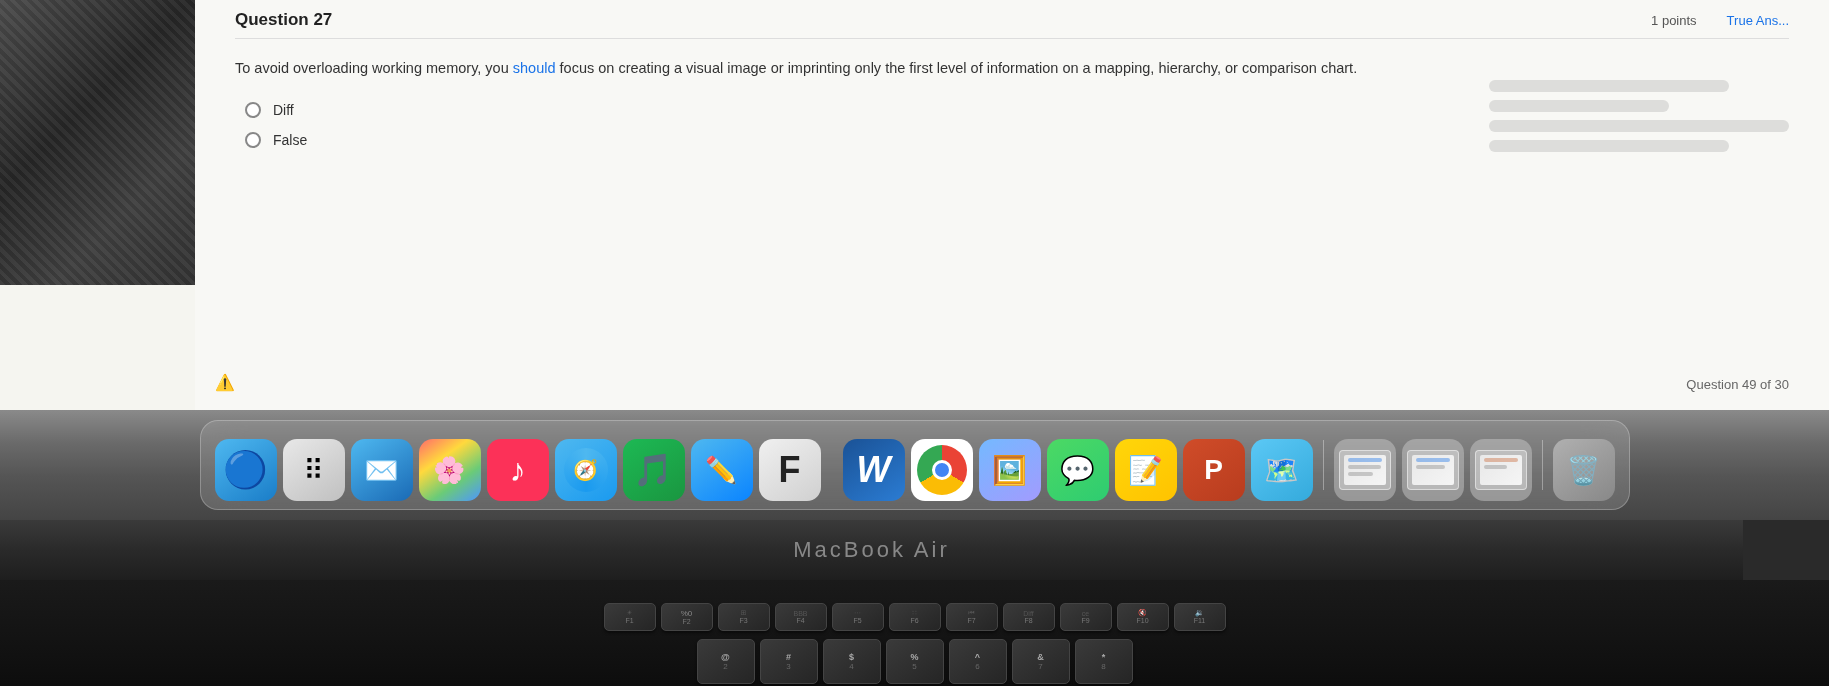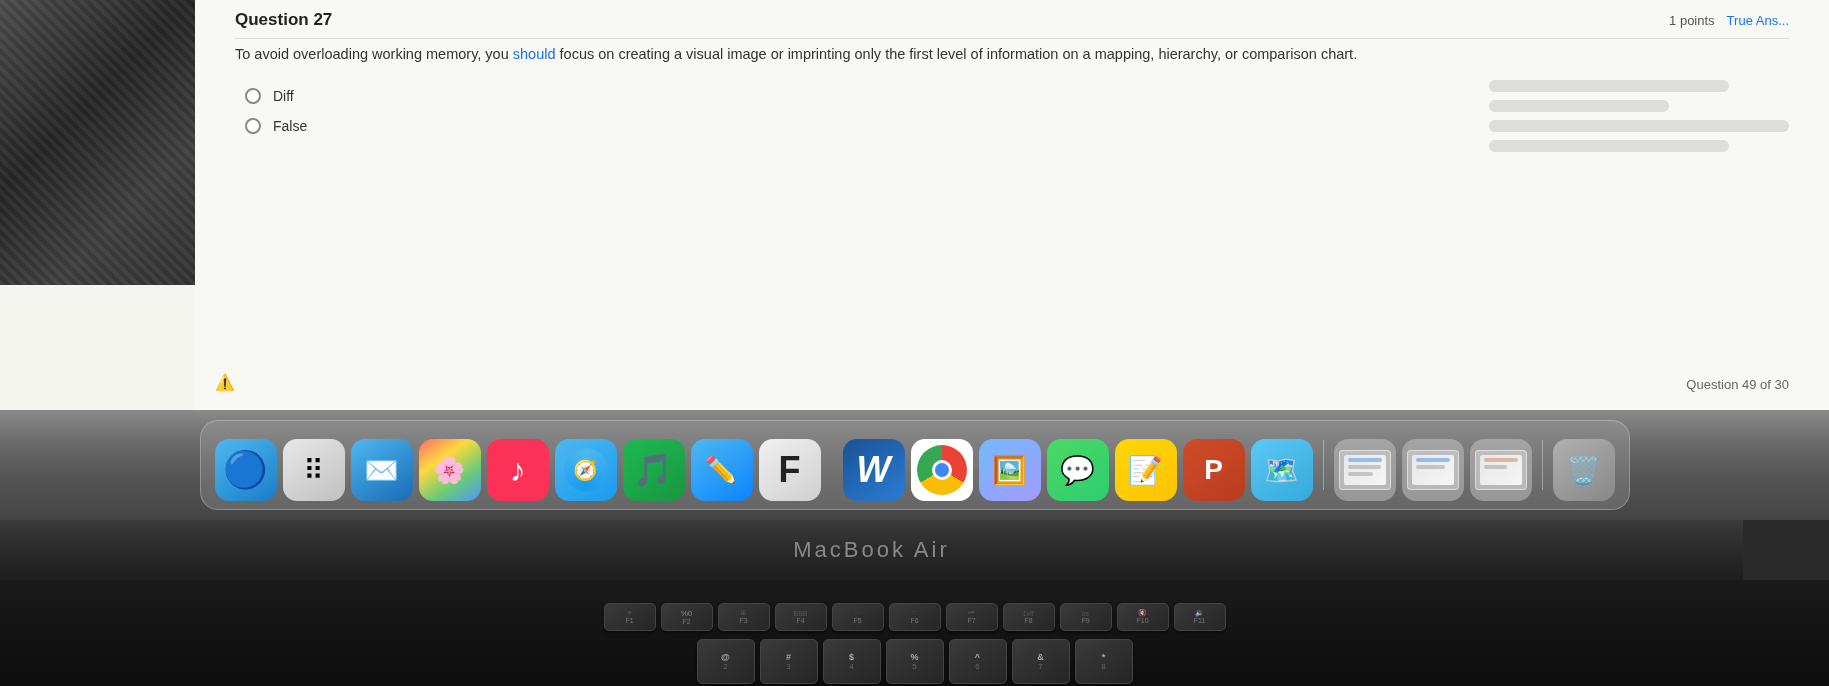--- a/index.html
+++ b/index.html
@@ -54,34 +54,34 @@
       right: 0;
       bottom: 0;
       background: #f8f8f5;
       padding: 10px 40px 20px 40px;
     }
 
     .question-header {
       display: flex;
       justify-content: space-between;
       align-items: center;
-      margin-bottom: 4px;
+      margin-bottom: 18px;
       padding-bottom: 8px;
       border-bottom: 1px solid #ddd;
     }
 
     .question-title {
       font-size: 17px;
       font-weight: 600;
       color: #222;
     }
 
     .header-right {
       display: flex;
-      gap: 12px;
+      gap: 30px;
     }
 
     .points-badge {
       font-size: 13px;
       color: #555;
     }
 
     .save-btn {
       font-size: 13px;
       color: #1a73e8;

